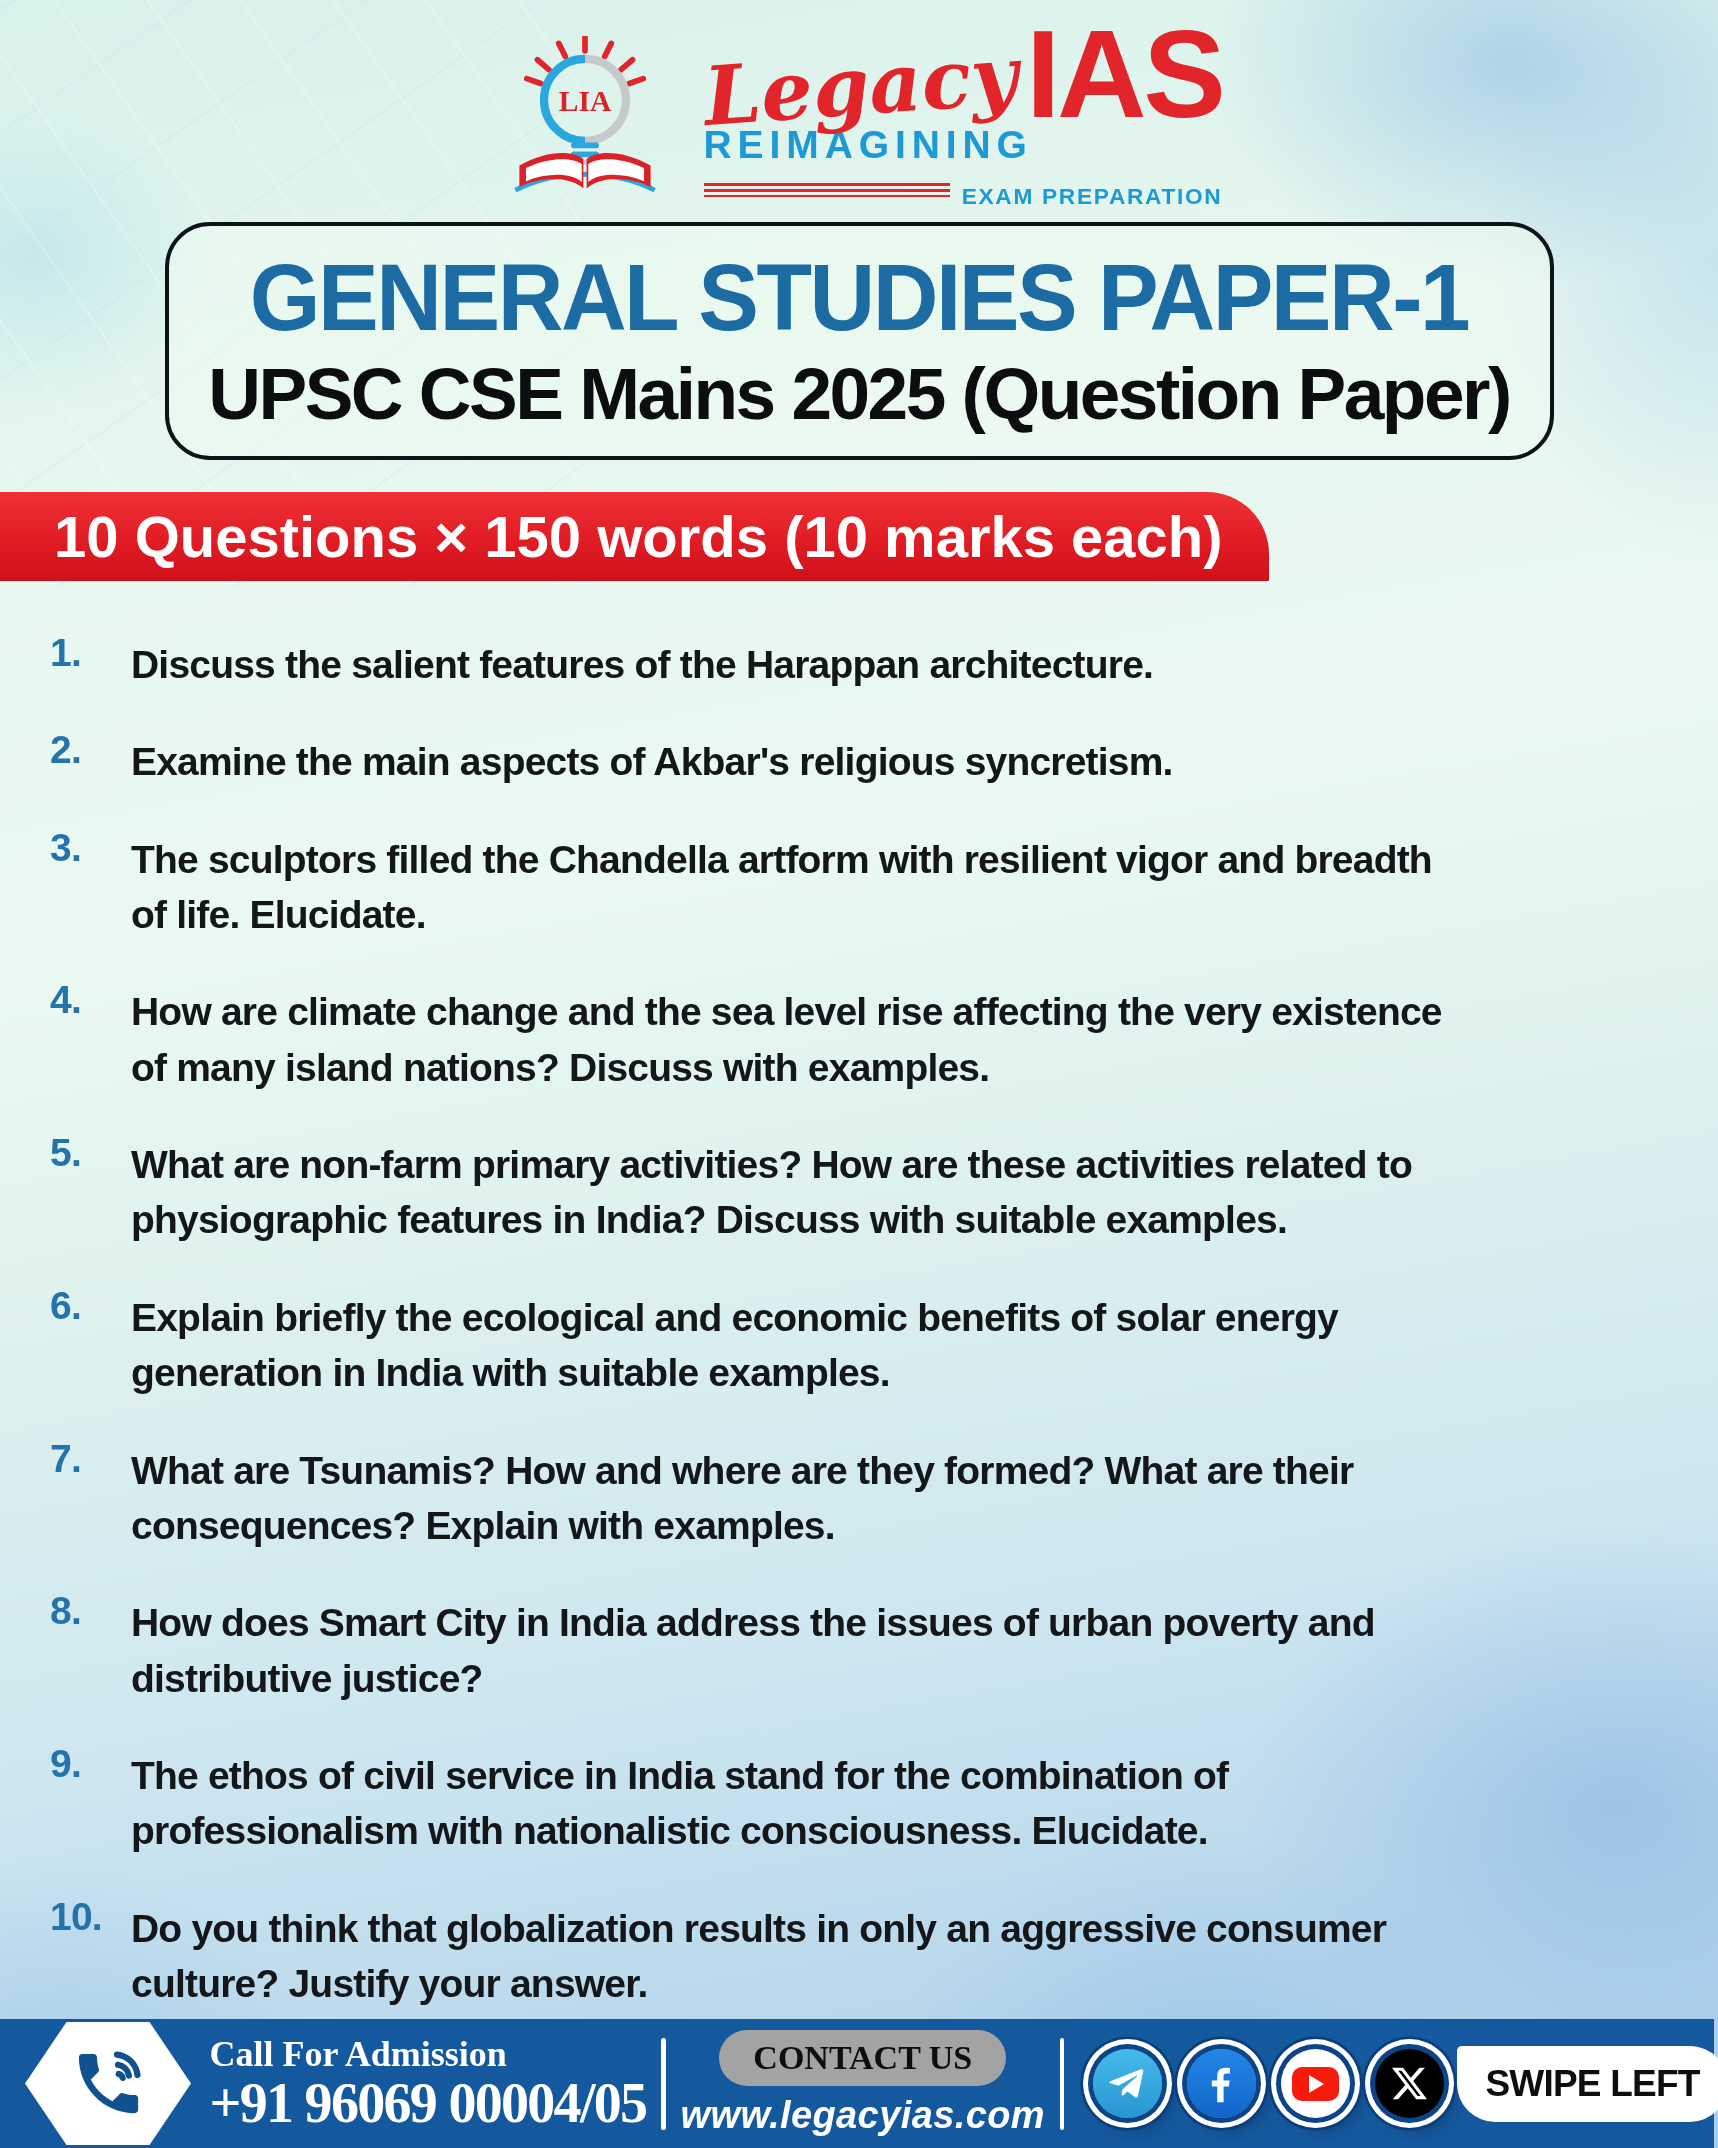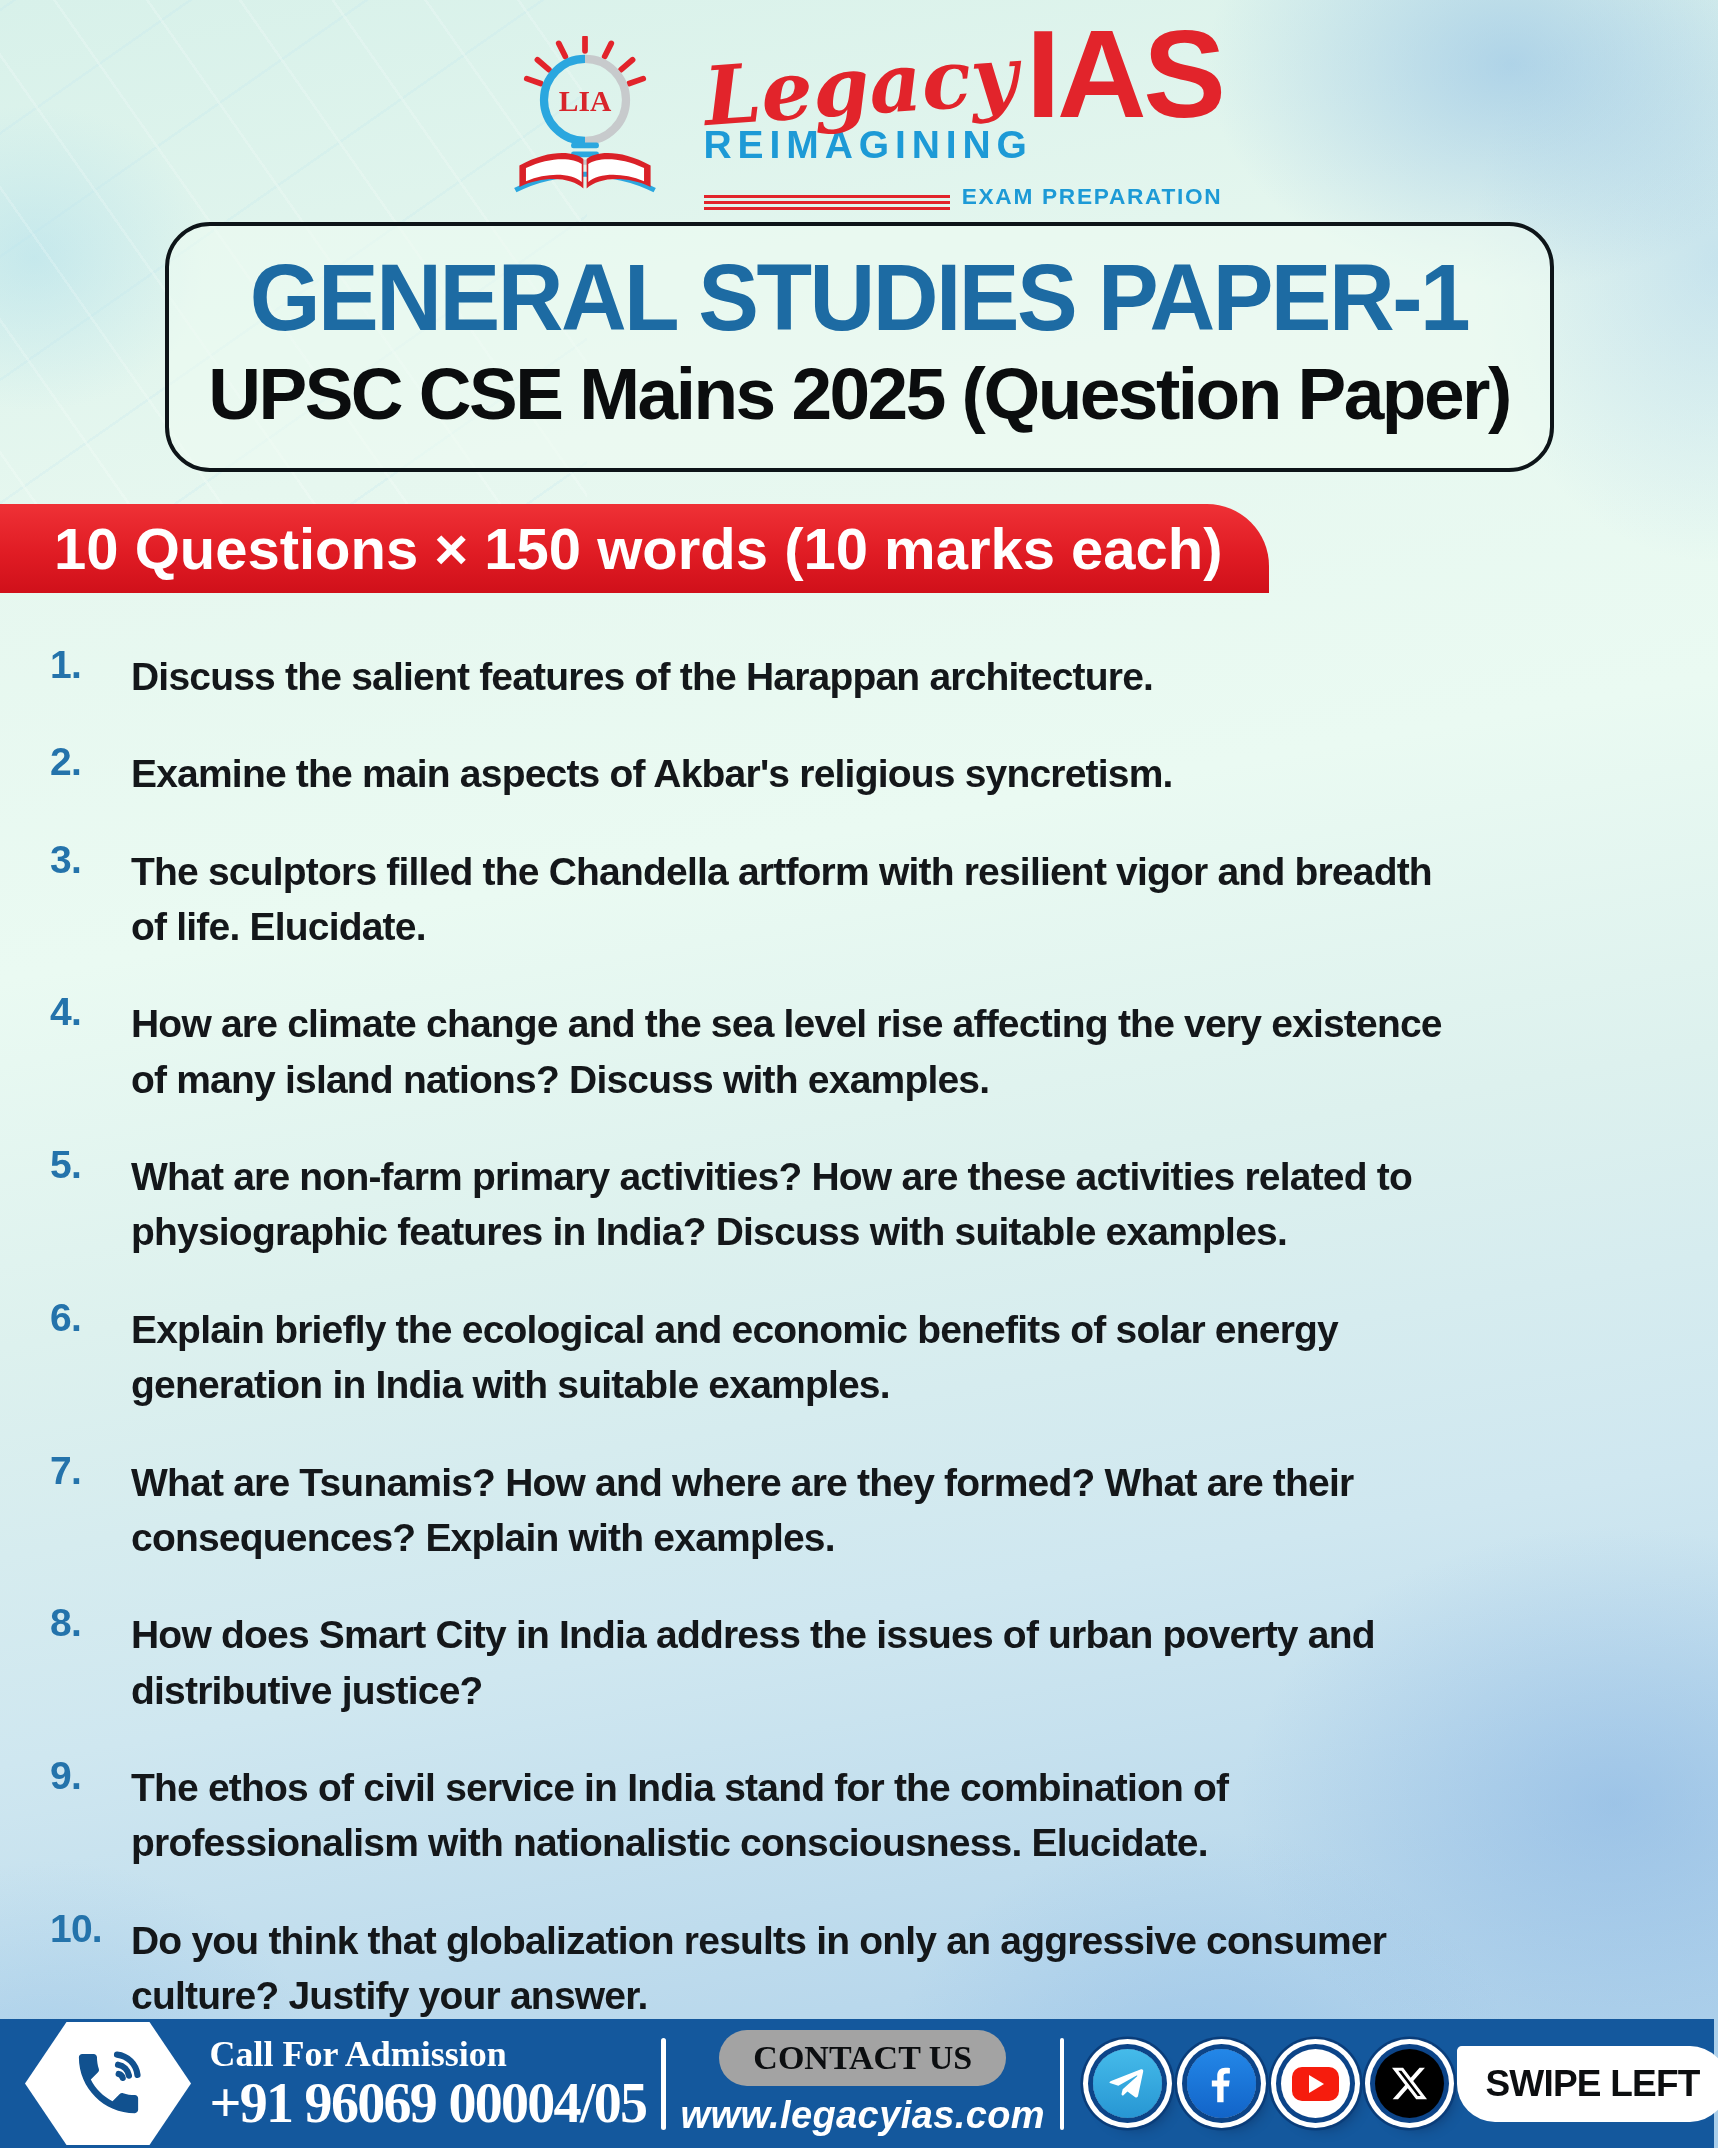--- a/index.html
+++ b/index.html
@@ -21,26 +21,26 @@
     background:repeating-linear-gradient(55deg,rgba(255,255,255,.7) 0 2.5px,transparent 2.5px 76px),
                repeating-linear-gradient(-35deg,rgba(190,230,240,.8) 0 2.5px,transparent 2.5px 101px);}
   
   .logo-row{position:relative;display:flex;justify-content:center;align-items:center;gap:30px;padding-top:34px;height:168px;}
   .wordmark{display:flex;flex-direction:column;}
   .wm-top{display:flex;align-items:flex-end;gap:8.4px;}
   .legacy{font-family:"DejaVu Serif",serif;font-style:italic;font-weight:bold;font-size:81px;line-height:.9;color:#e2242b;transform:rotate(-4deg);}
   .ias{font-size:124px;font-weight:800;line-height:.78;color:#e2242b;letter-spacing:-3.4px;}
   .wm-mid{display:flex;align-items:center;}
   .reimagining{font-size:39px;font-weight:800;color:#1d9ad6;letter-spacing:5.9px;line-height:1.15;}
-  .wm-bottom{display:flex;align-items:flex-end;gap:11.7px;margin-top:15px;}
+  .wm-bottom{display:flex;align-items:flex-start;gap:11.7px;margin-top:15px;}
   .red-lines{flex:1;height:14.3px;background:repeating-linear-gradient(180deg,#e2242b 0 3.4px,transparent 3.4px 5.9px);}
   .examprep{font-size:22.7px;font-weight:800;color:#1d9ad6;letter-spacing:1.7px;}
   
   .title-box{width:1389px;margin:20px auto 0;box-sizing:border-box;border:4.2px solid #0d1418;border-radius:45px;
-    background:rgba(238,251,243,.55);text-align:center;padding:25px 10px 36px;position:relative;}
+    background:rgba(238,251,243,.55);text-align:center;padding:25px 10px 24px;position:relative;}
   .title-main{font-size:91px;font-weight:800;color:#1d6ba3;letter-spacing:-2.5px;line-height:1.04;margin:0;transform:scaleY(1.04);}
   .title-sub{font-size:73px;font-weight:800;color:#0b0d0e;letter-spacing:-2.5px;line-height:1.02;margin:11.7px 0 0;}
   
   .banner{margin-top:32px;width:1269px;height:89px;box-sizing:border-box;border-radius:0 62px 0 0;
     background:linear-gradient(180deg,#ef3136 0%,#e01c24 55%,#d0101a 100%);
     display:flex;align-items:center;padding-left:54px;position:relative;}
   .banner-text{color:#ffffff;font-size:58px;font-weight:700;letter-spacing:0;}
   
   .questions{list-style:none;margin:44px 34px 0 50px;padding:0;position:relative;}
   .questions li{display:flex;margin-bottom:30px;}

